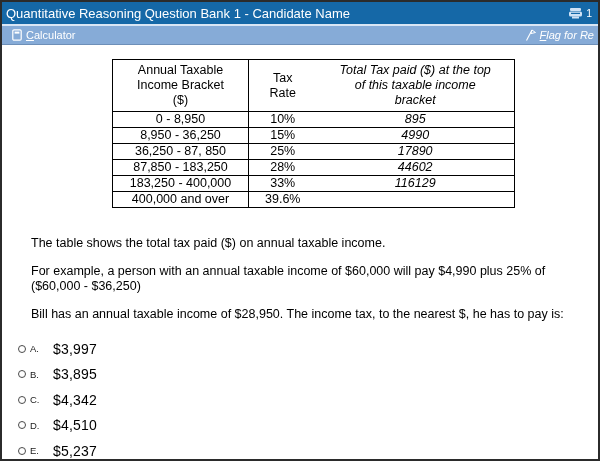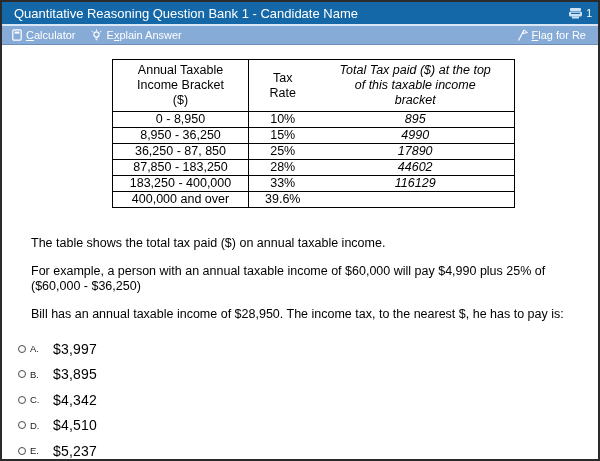--- a/index.html
+++ b/index.html
@@ -13,42 +13,42 @@
     border: 2px solid var(--window-border, #2b2b2b);
     overflow: hidden;
   }
 
   
   .titlebar {
     height: 22px;
     background: var(--title-bar, #1568a7);
     color: #ffffff;
     display: flex; align-items: center; justify-content: space-between;
-    padding: 0 6px 0 12px;
+    padding: 0 6px 0 4px;
     font-size: 13px;
     white-space: nowrap;
   }
   .titlebar-right { display: flex; align-items: center; gap: 3px; font-size: 10.5px; }
 
   
   .toolbar {
     height: 21px;
     background: var(--toolbar, #86abd7);
     border-top: 2px solid #d9e6f5;
     border-bottom: 1px solid #6d8fb8;
     color: #ffffff;
     display: flex; align-items: center; justify-content: space-between;
     font-size: 11px;
     padding: 0 0 0 10px;
     white-space: nowrap;
   }
   .toolbar-left { display: flex; align-items: flex-start; gap: 14px; }
   .tool-btn { display: flex; align-items: center; gap: 4px; cursor: pointer; }
   .tool-btn u { text-decoration: underline; }
-  .flag-btn { margin-right: 12px; }
+  .flag-btn { margin-right: 4px; font-style: italic; }
 
   
   .content { padding: 0; }
 
   table.tax-table {
     border-collapse: collapse;
     margin: 14px 0 0 110px;
     font-size: 12.5px;
     color: #000;
     border-radius: 13px;
@@ -108,33 +108,20 @@
     <div class="toolbar-left">
       <span class="tool-btn">
         <span class="icon">
           <svg width="10" height="12" viewBox="0 0 10 12">
             <rect x="0.8" y="0.8" width="8.4" height="10.4" rx="1.2" fill="none" stroke="#ffffff" stroke-width="1.2"></rect>
             <rect x="2.6" y="2.6" width="4.8" height="2" fill="#ffffff"></rect>
           </svg>
         </span>
         <span><span></span><u>C</u><span>alculator</span></span>
       </span>
-      <span class="tool-btn">
-        <span class="icon">
-          <svg width="13" height="13" viewBox="0 0 13 13">
-            <circle cx="6.5" cy="5.5" r="2.6" fill="none" stroke="#ffffff" stroke-width="1.1"></circle>
-            <line x1="5.3" y1="9" x2="7.7" y2="9" stroke="#ffffff" stroke-width="1"></line>
-            <line x1="5.6" y1="10.7" x2="7.4" y2="10.7" stroke="#ffffff" stroke-width="1"></line>
-            <line x1="1.6" y1="2" x2="3" y2="3.2" stroke="#ffffff" stroke-width="1"></line>
-            <line x1="11.4" y1="2" x2="10" y2="3.2" stroke="#ffffff" stroke-width="1"></line>
-            <line x1="6.5" y1="0.4" x2="6.5" y2="1.9" stroke="#ffffff" stroke-width="1"></line>
-          </svg>
-        </span>
-        <span><span>E</span><u>x</u><span>plain Answer</span></span>
-      </span>
     </div>
     <span class="tool-btn flag-btn">
       <span class="icon">
         <svg width="13" height="12" viewBox="0 0 13 12">
           <line x1="3.5" y1="11.5" x2="9" y2="1" stroke="#ffffff" stroke-width="1.1"></line>
           <path d="M9 1 L12.5 3.5 L7.8 4.6 Z" fill="none" stroke="#ffffff" stroke-width="1"></path>
         </svg>
       </span>
       <span><span></span><u>F</u><span>lag for Re</span></span>
     </span>

